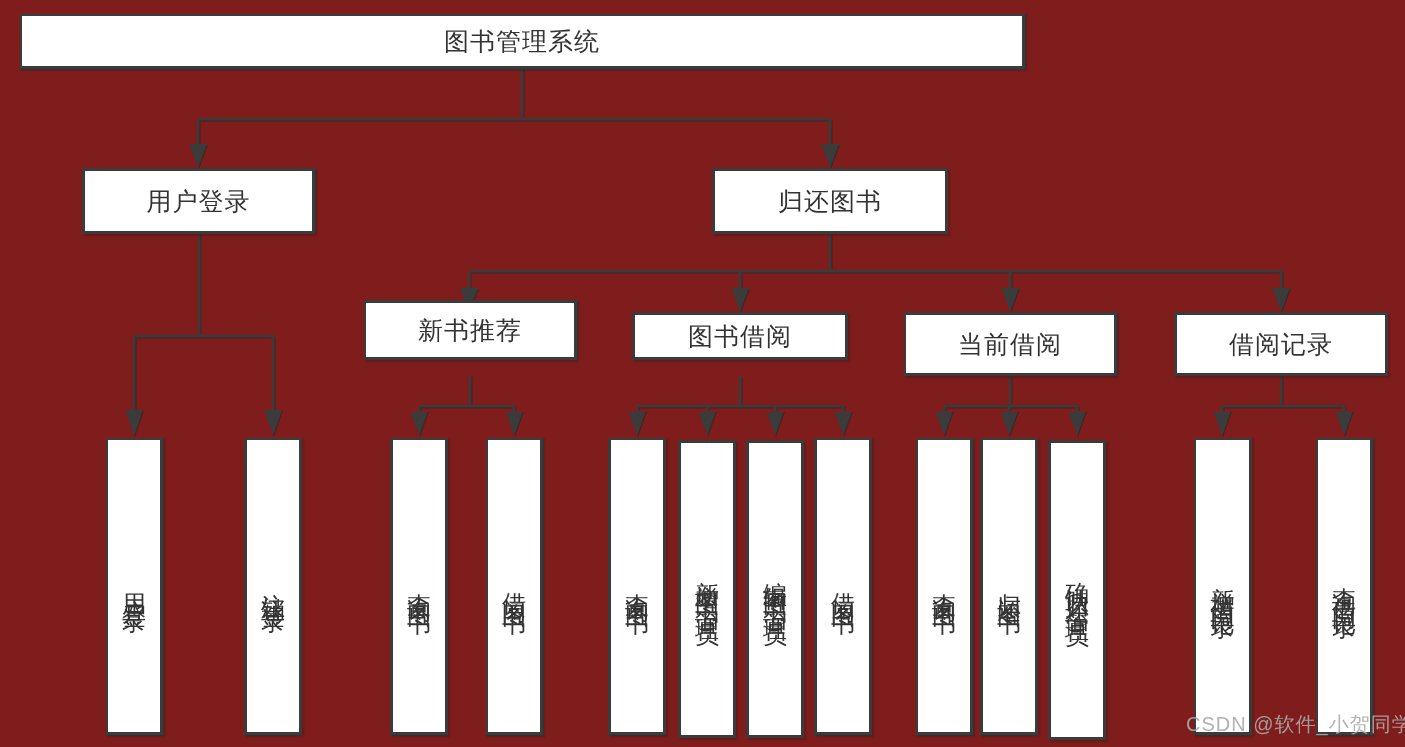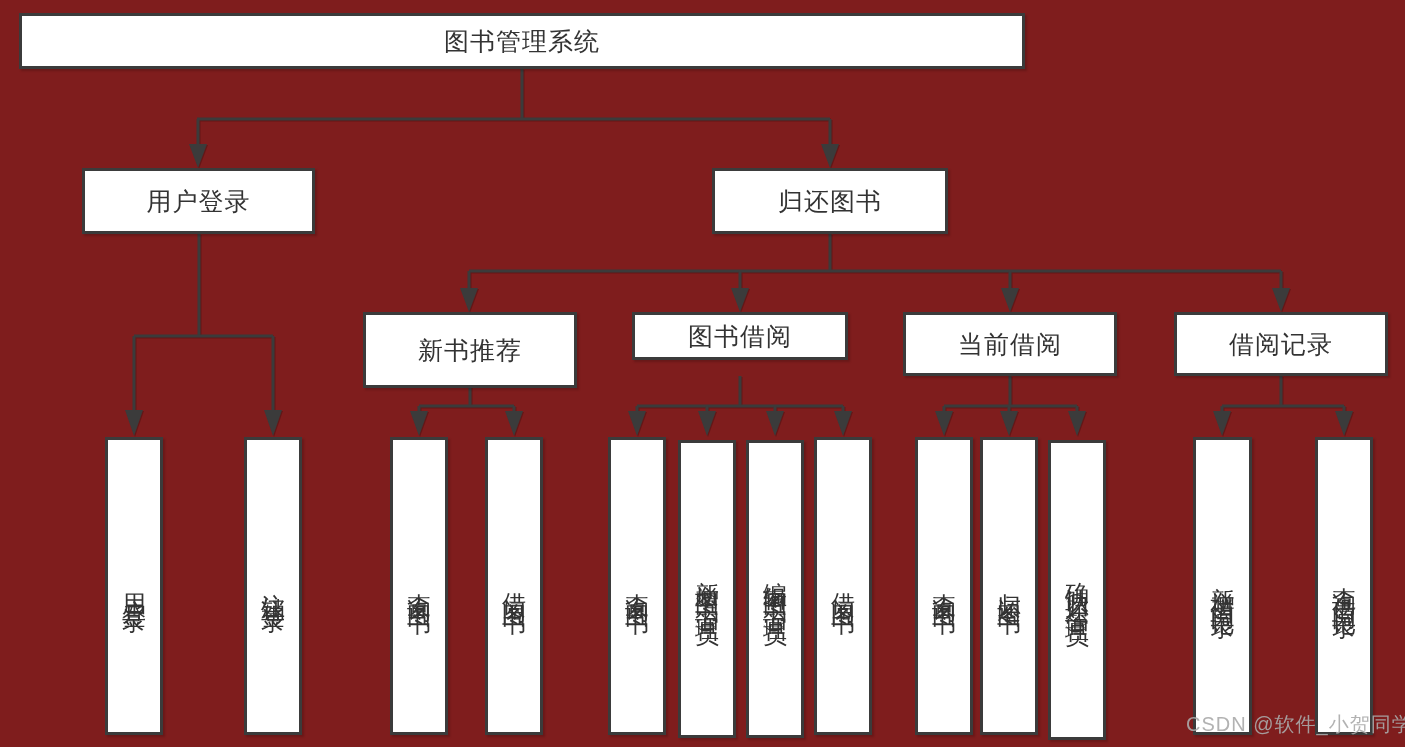--- a/index.html
+++ b/index.html
@@ -128,21 +128,21 @@
       <polygon points="1213,411 1231,411 1222,436"></polygon>
     <path d="M1344 406 V414"></path>
       <polygon points="1335,411 1353,411 1344,436"></polygon>
   </svg>
 
   <div class="node hbox" style="left:19px; top:13px; width:1006px; height:56px;">图书管理系统</div>
 
   <div class="node hbox" style="left:82px; top:168px; width:233px; height:66px;">用户登录</div>
   <div class="node hbox" style="left:712px; top:168px; width:236px; height:66px;">归还图书</div>
 
-  <div class="node hbox" style="left:363px; top:312px; width:214px; height:76px;">新书推荐</div>
+  <div class="node hbox" style="left:363px; top:300px; width:214px; height:60px;">新书推荐</div>
   <div class="node hbox" style="left:632px; top:312px; width:216px; height:48px;">图书借阅</div>
   <div class="node hbox" style="left:903px; top:312px; width:214px; height:64px;">当前借阅</div>
   <div class="node hbox" style="left:1174px; top:312px; width:214px; height:64px;">借阅记录</div>
 
   <div class="node vbox" style="left:105px; top:437px; width:58px; height:298px;">用户登录</div>
   <div class="node vbox" style="left:244px; top:437px; width:58px; height:298px;">注销登录</div>
 
   <div class="node vbox" style="left:390px; top:437px; width:58px; height:298px;">查询图书</div>
   <div class="node vbox" style="left:485px; top:437px; width:58px; height:298px;">借阅图书</div>
 

